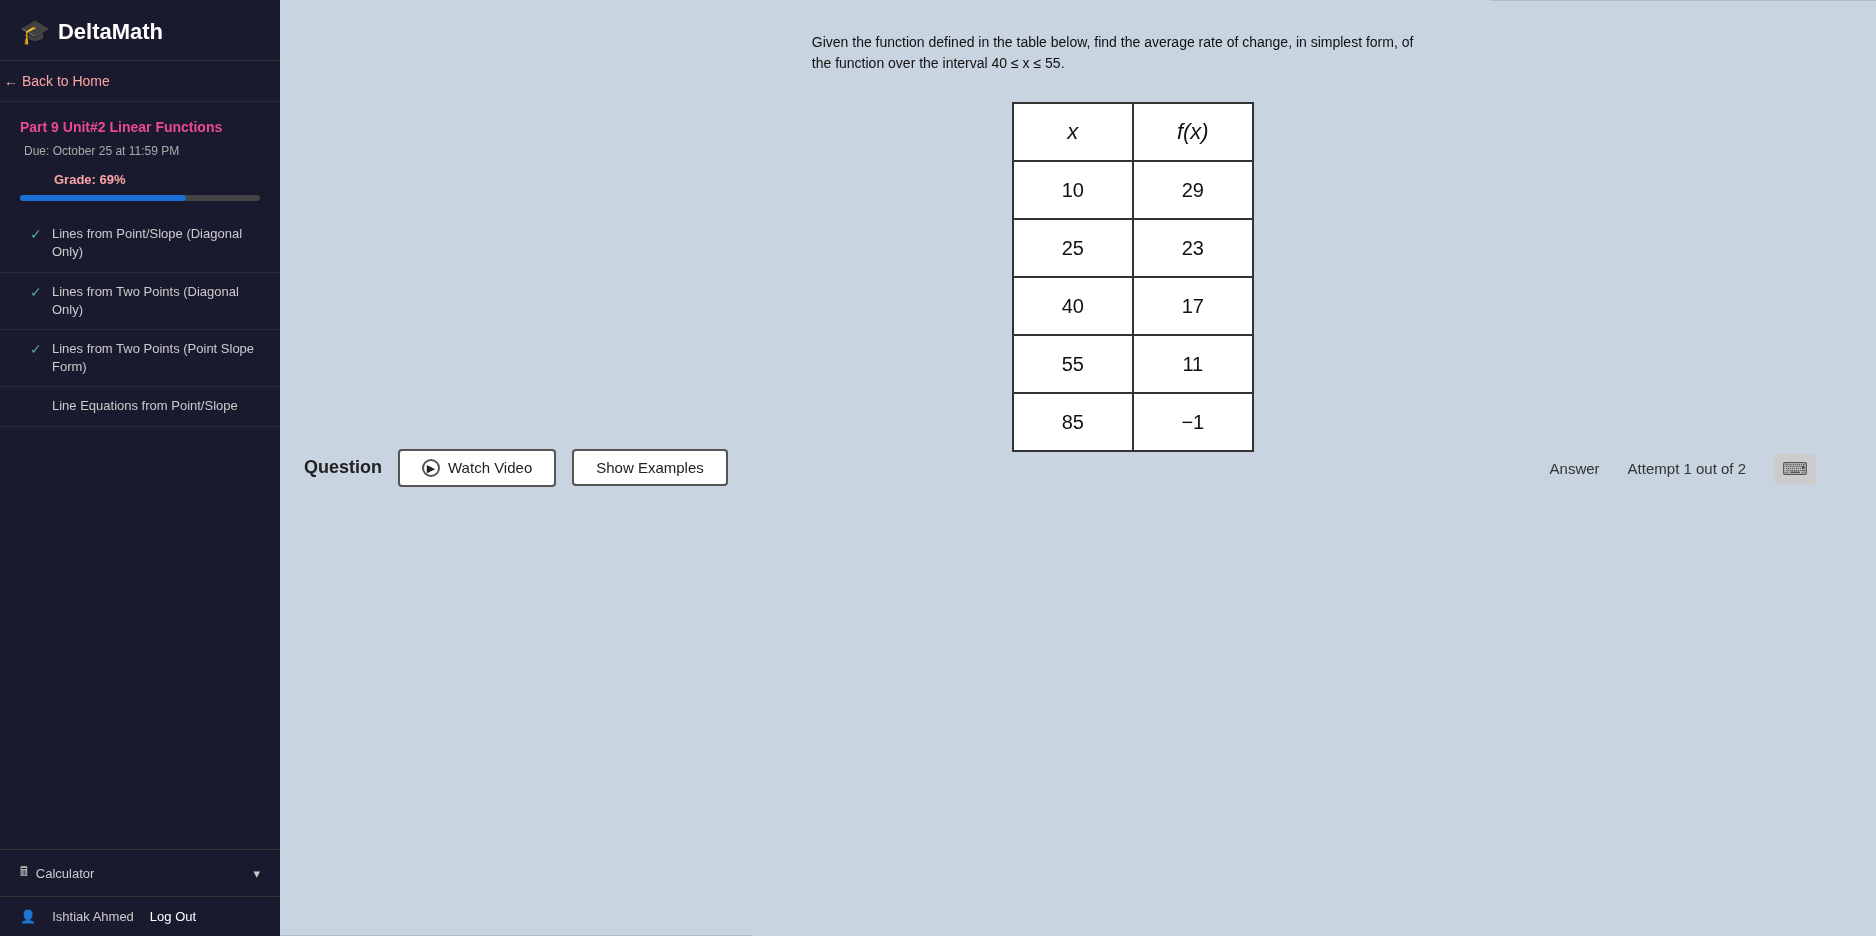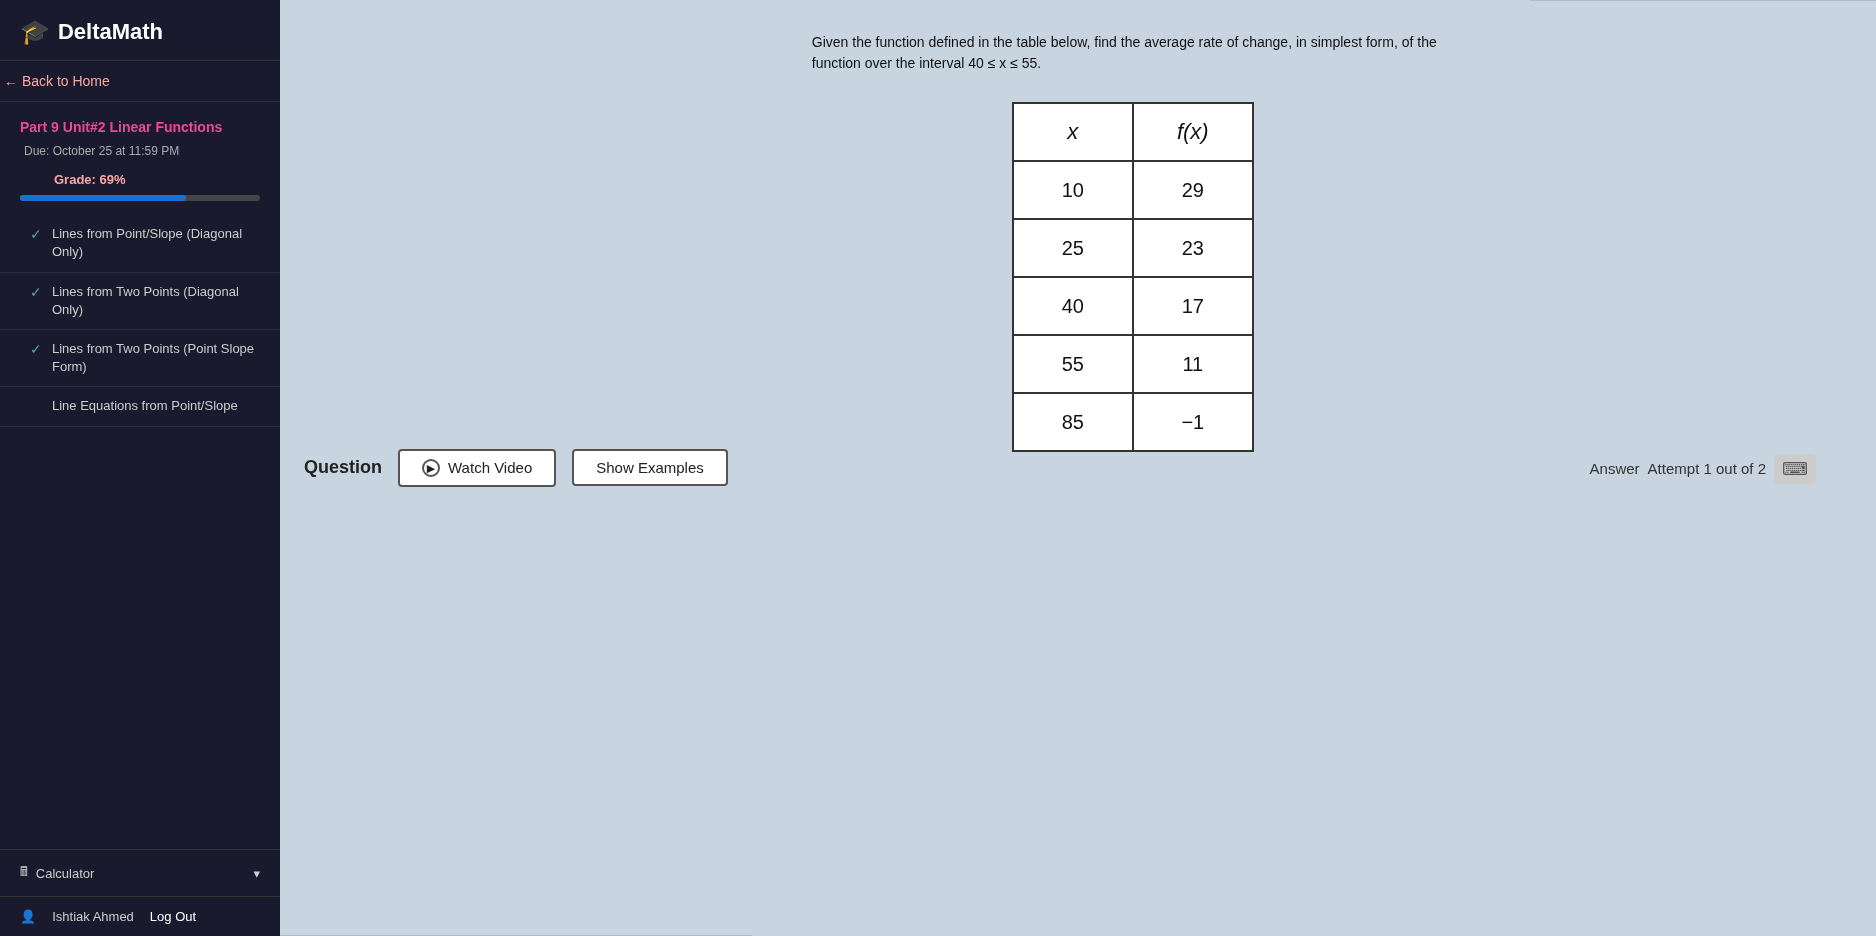--- a/index.html
+++ b/index.html
@@ -225,21 +225,21 @@
       font-weight: normal;
       font-size: 22px;
       background: #fff;
     }
 
     
     #bottombar {
       padding: 10px 60px;
       display: flex;
       align-items: center;
-      gap: 8px;
+      gap: 28px;
       background: #c8d4e0;
       border-top: 1px solid #b0bcc8;
       font-size: 15px;
       color: #333;
     }
 
     #keyboard-icon-box {
       margin-left: auto;
       background: #ccc;
       border-radius: 4px;

